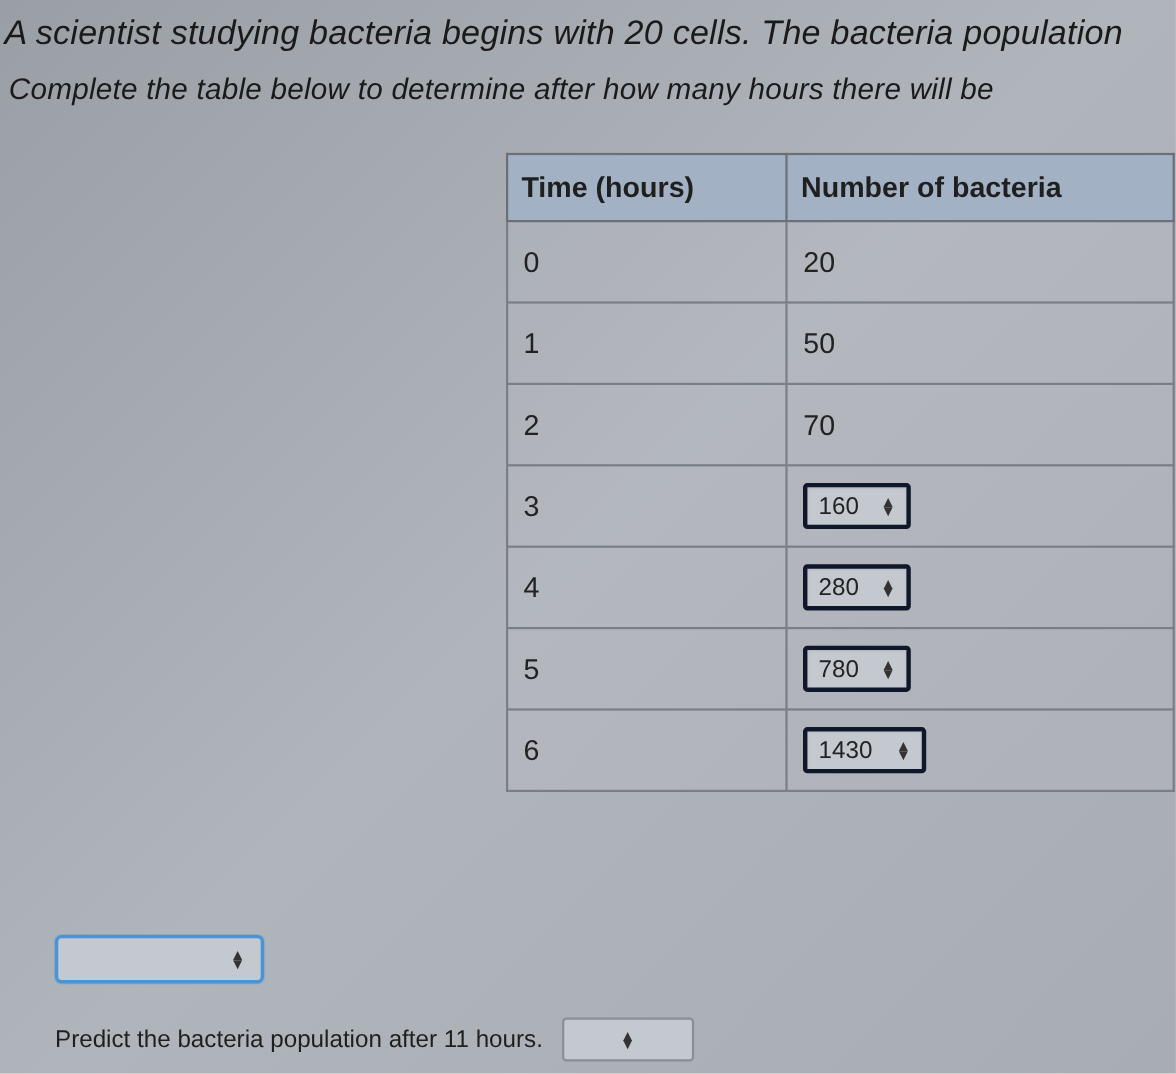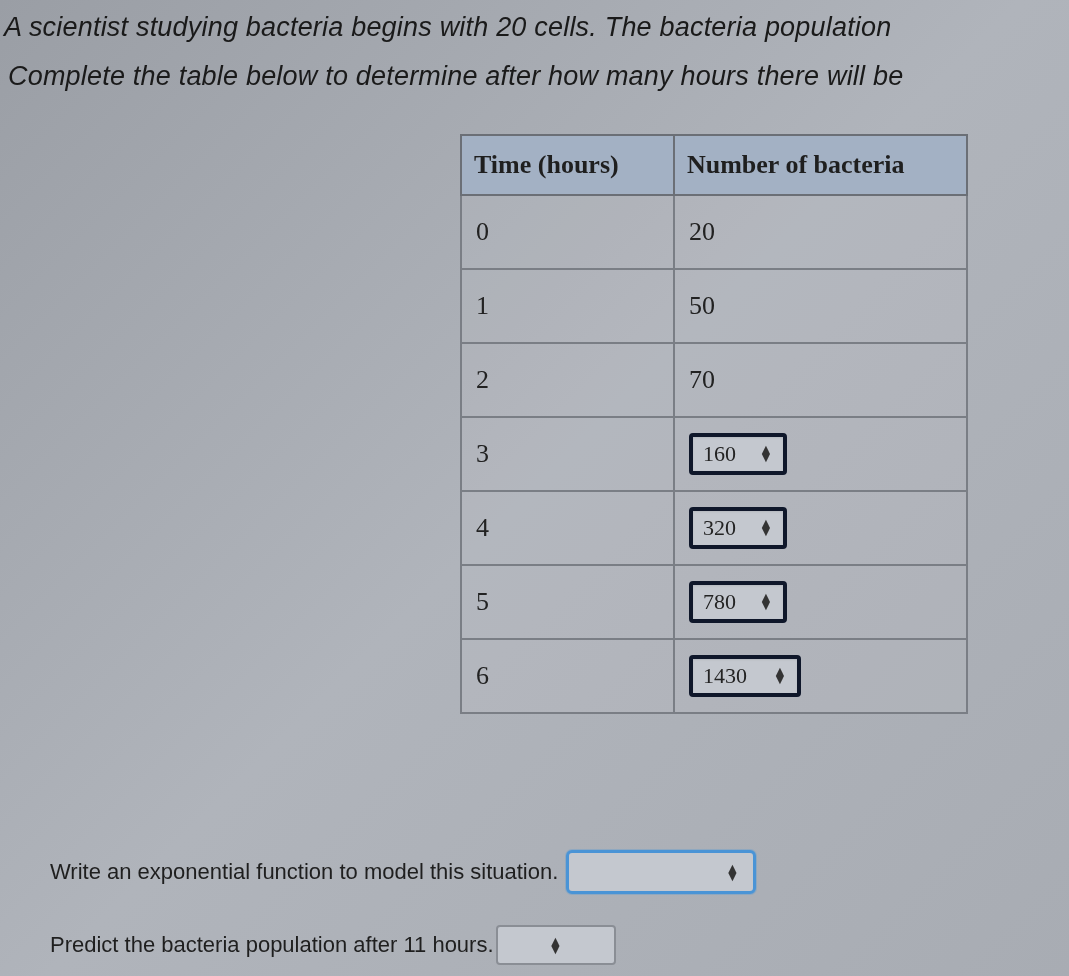--- a/index.html
+++ b/index.html
@@ -9,42 +9,41 @@
       width: 1069px;
       height: 976px;
       color: #2b2b2b;
       overflow: hidden;
       position: relative;
     }
     .content {
       padding: 12px 0 0 0;
     }
     .para1 {
-      font-size: 27px;
+      font-size: 31px;
       font-style: italic;
       color: #1a1a1a;
       padding-left: 4px;
       letter-spacing: 0.2px;
     }
     .para2 {
       font-size: 27px;
       font-style: italic;
       color: #1a1a1a;
       padding-left: 8px;
       margin-top: 18px;
       letter-spacing: 0.2px;
     }
     .table-wrap {
       margin-top: 42px;
       margin-left: 460px;
     }
     table {
       border-collapse: collapse;
-      width: 508px;
-      font-family: Liberation Serif, serif;
+      width: 608px;
     }
     th {
       background: #a3b1c4;
       font-size: 26px;
       font-weight: 700;
       text-align: left;
       padding: 14px 12px;
       border: 2px solid #6b6f76;
       color: #1f1f1f;
     }
@@ -106,21 +105,21 @@
       padding: 0 14px;
       box-shadow: 0 0 0 1px rgba(74,148,214,0.3);
     }
     .active-input .stepper-icon { color:#333; }
     .q2-row {
       position: absolute;
       left: 50px;
       top: 925px;
       display: flex;
       align-items: center;
-      gap: 2px;
+      gap: 17px;
     }
     .small-input {
       display: inline-flex;
       align-items: center;
       justify-content: center;
       border: 2px solid #8a8e95;
       border-radius: 4px;
       background: #c4c8cf;
       width: 120px;
       height: 40px;
@@ -161,21 +160,21 @@
             <span class="stepper">
               <span>160</span>
               <span class="stepper-icon">▲<br>▼</span>
             </span>
           </td>
         </tr>
         <tr>
           <td class="time">4</td>
           <td class="val">
             <span class="stepper">
-              <span>320</span>
+              <span>280</span>
               <span class="stepper-icon">▲<br>▼</span>
             </span>
           </td>
         </tr>
         <tr>
           <td class="time">5</td>
           <td class="val">
             <span class="stepper">
               <span>780</span>
               <span class="stepper-icon">▲<br>▼</span>
@@ -190,21 +189,20 @@
               <span class="stepper-icon">▲<br>▼</span>
             </span>
           </td>
         </tr>
       </tbody>
     </table>
   </div>
 </div>
 
 <div class="q1-row">
-  <span class="q-label">Write an exponential function to model this situation.</span>
   <span class="active-input">
     <span></span>
     <span class="stepper-icon">▲<br>▼</span>
   </span>
 </div>
 
 <div class="q2-row">
   <span class="q-label">Predict the bacteria population after 11 hours.</span>
   <span class="small-input">
     <span></span>

